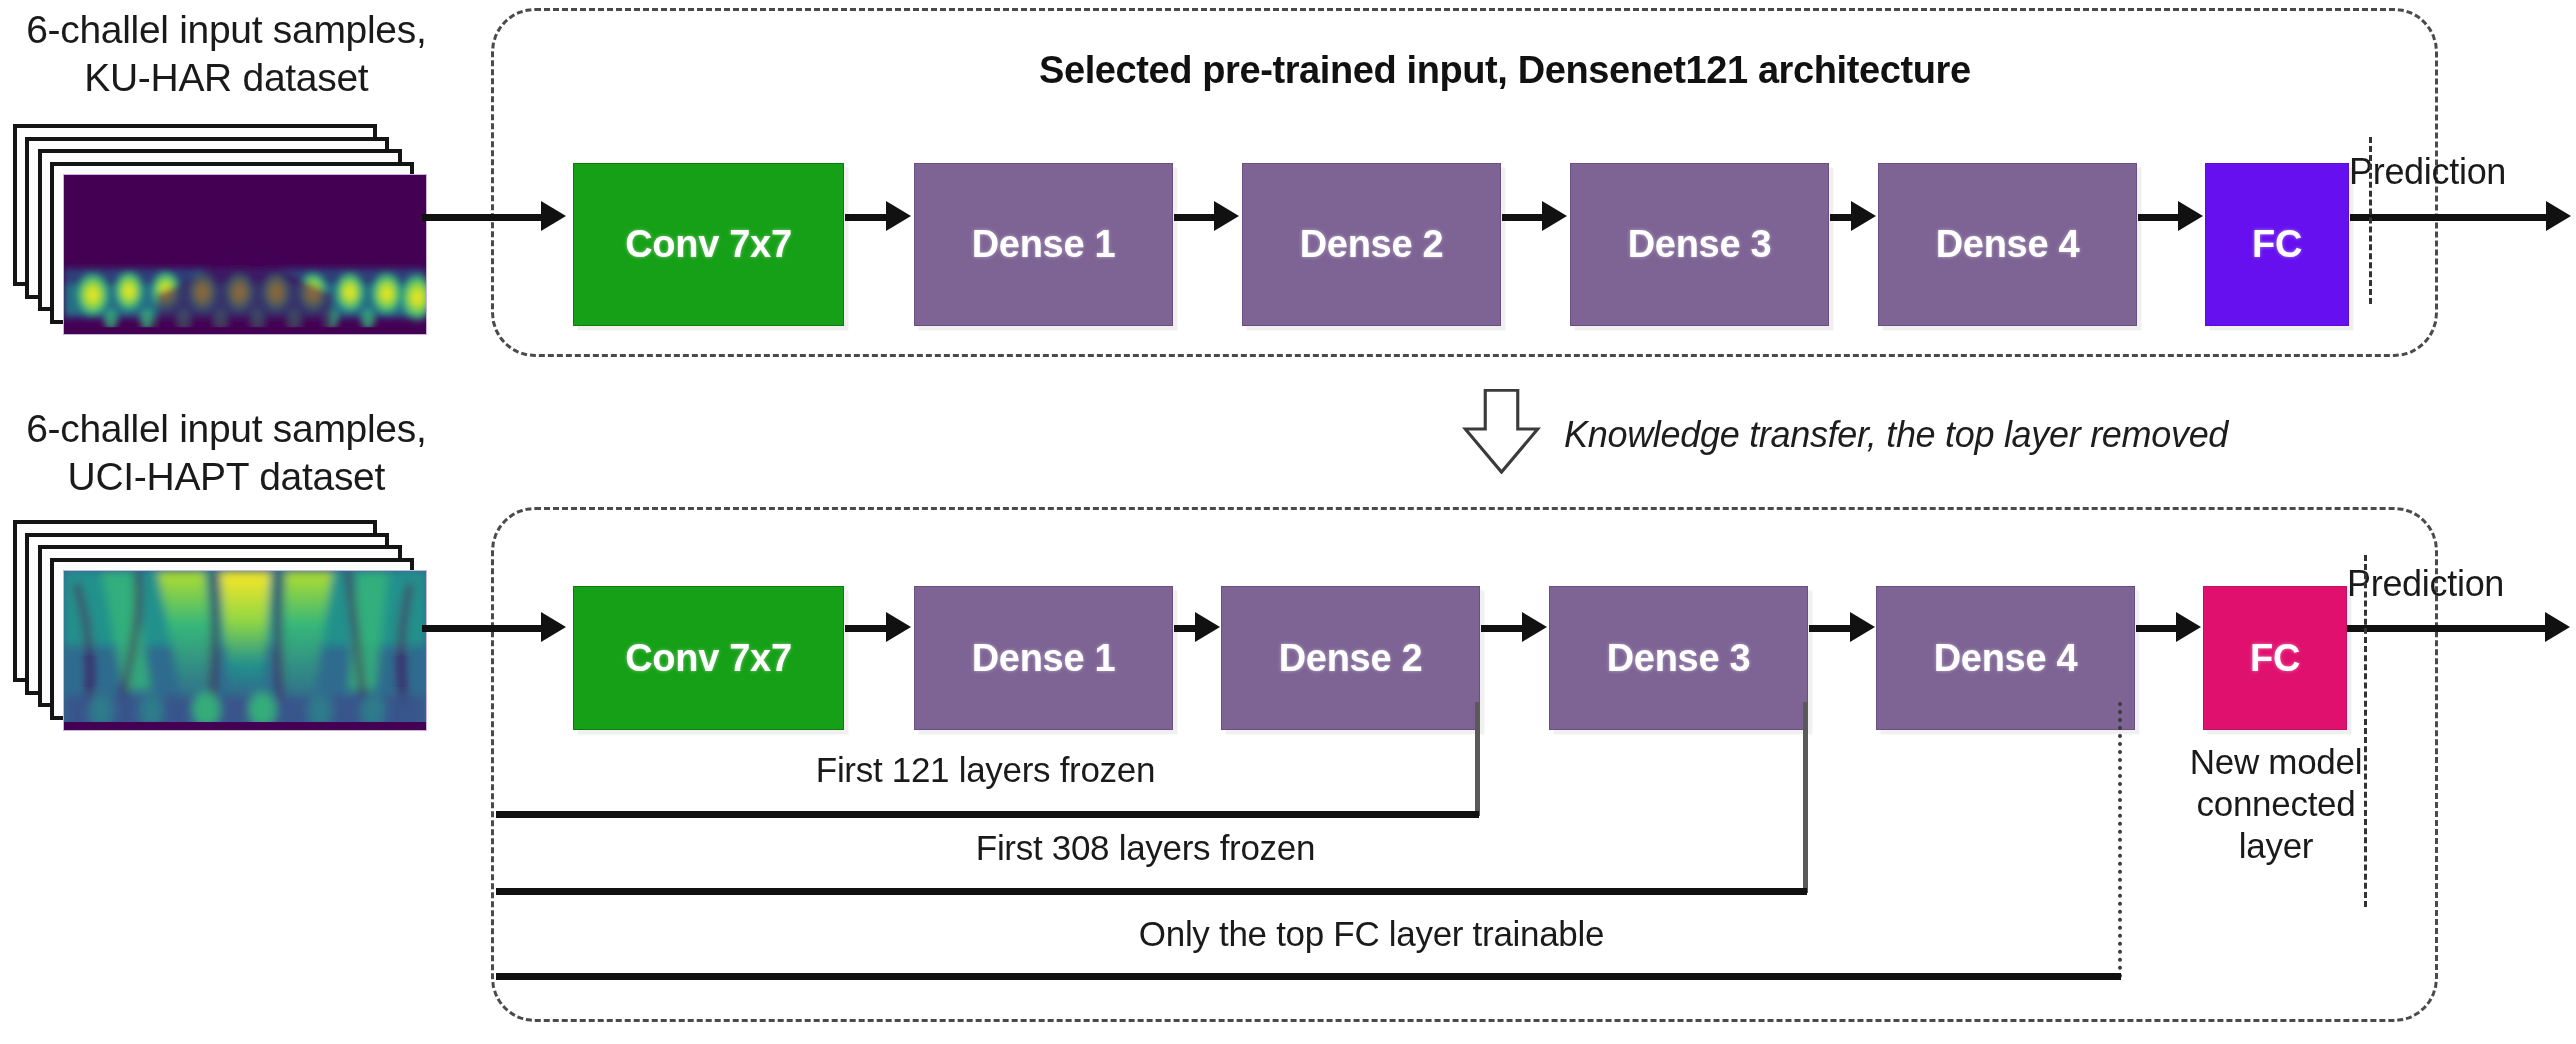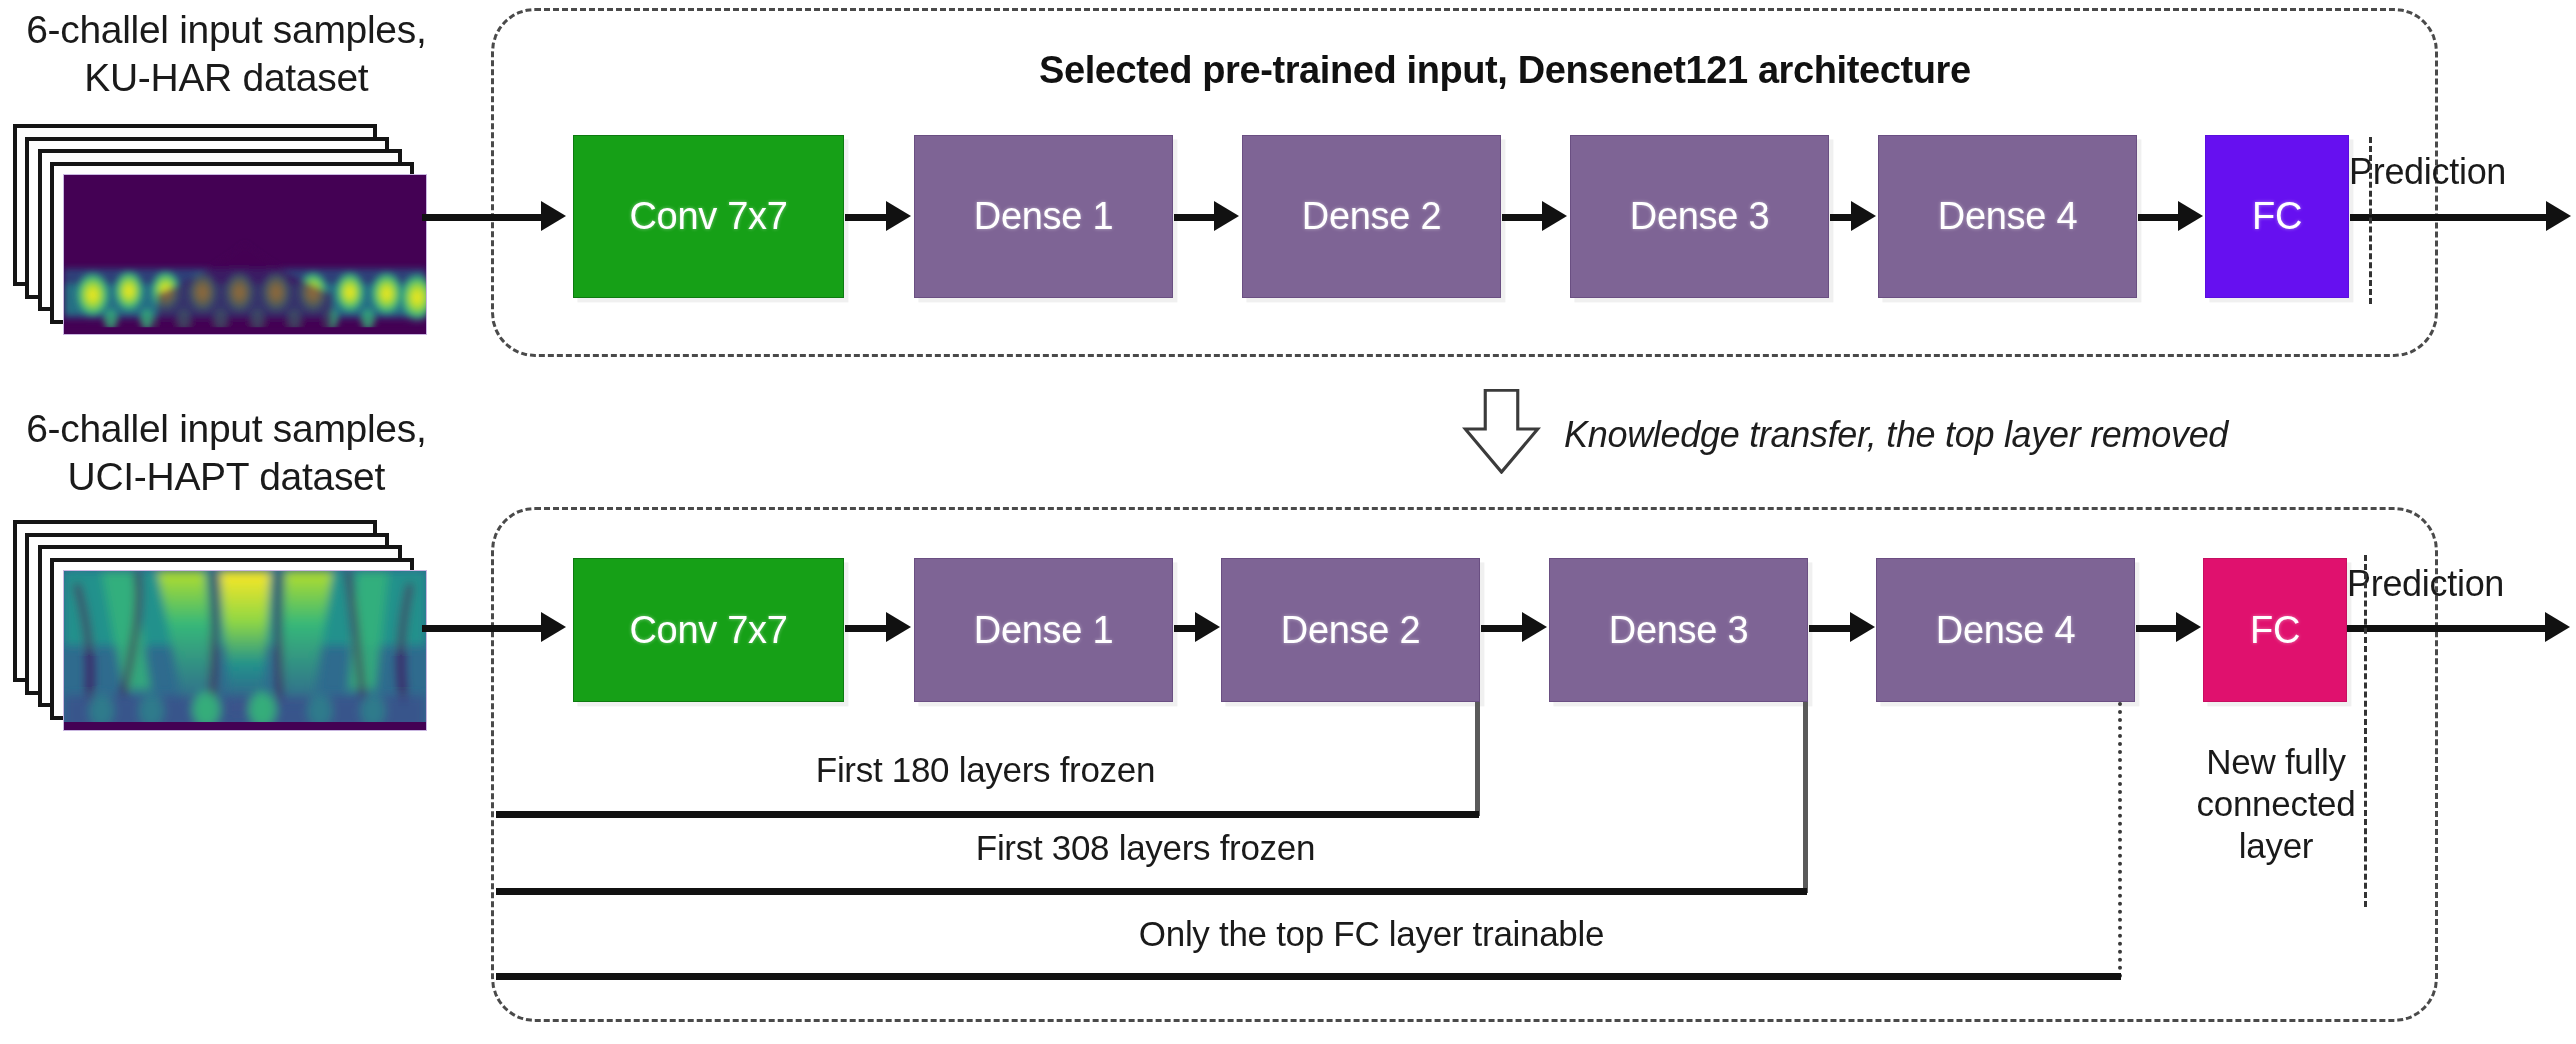--- a/index.html
+++ b/index.html
@@ -35,23 +35,24 @@
 
   .group-title{
     position:absolute;font-size:38px;font-weight:bold;color:#111;
     white-space:nowrap;letter-spacing:-0.4px;
   }
 
   
   .blk{
     position:absolute;box-sizing:border-box;
     display:flex;align-items:center;justify-content:center;
-    color:#ffffff;font-size:38px;font-weight:normal;letter-spacing:-0.3px;
+    color:#ffffff;font-size:38px;font-weight:bold;letter-spacing:-0.3px;
     text-shadow:0 0 3.8px rgba(255,255,255,.45);
     box-shadow:4.4px 4.4px 0 rgba(0,0,0,0.06);
+    margin-top:28px;
   }
   .blk.green{background:#16a017;border:1.9px solid #0d7a10;}
   .blk.purple{background:#7e6495;border:1.9px solid #6a4f82;}
   .blk.violet{background:#6610f0;border:1.9px solid #5a0ede;}
   .blk.pink{background:#e0116e;border:1.9px solid #c70f61;}
 
   
   .arrow{position:absolute;height:0;}
   .arrow .shaft{position:absolute;left:0;top:50%;height:7px;margin-top:-3.1px;background:#111;}
   .arrow .head{
@@ -325,27 +326,27 @@
 
   <div class="arrow" style="left:2347px;top:628px;width:226px;">
     <div class="shaft" style="width:202px;"></div>
     <div class="head" style="left:198px;"></div>
   </div>
   <div class="pred" style="left:2347px;top:563px;">Prediction</div>
 
   <div class="dashdiv" style="left:2364px;top:555px;height:352px;"></div>
   <div class="dashdiv" style="left:2369px;top:137px;height:167px;"></div>
 
-  <div class="note" style="left:2160px;top:741px;width:232px;">New fully
+  <div class="note" style="left:2160px;top:741px;width:232px;">New model
 connected
 layer</div>
 
   <div class="vline" style="left:1475px;top:702px;height:114px;"></div>
   <div class="hline" style="left:496px;top:811px;width:983px;"></div>
-  <div class="bracket-label" style="left:807px;top:750px;">First 180 layers frozen</div>
+  <div class="bracket-label" style="left:807px;top:750px;">First 121 layers frozen</div>
 
   <div class="vline" style="left:1803px;top:702px;height:191px;"></div>
   <div class="hline" style="left:496px;top:888px;width:1311px;"></div>
   <div class="bracket-label" style="left:967px;top:828px;">First 308 layers frozen</div>
 
   <div class="vline dot" style="left:2118px;top:702px;height:276px;"></div>
   <div class="hline" style="left:496px;top:973px;width:1625px;"></div>
   <div class="bracket-label" style="left:1130px;top:914px;">Only the top FC layer trainable</div>
 
 </div>

